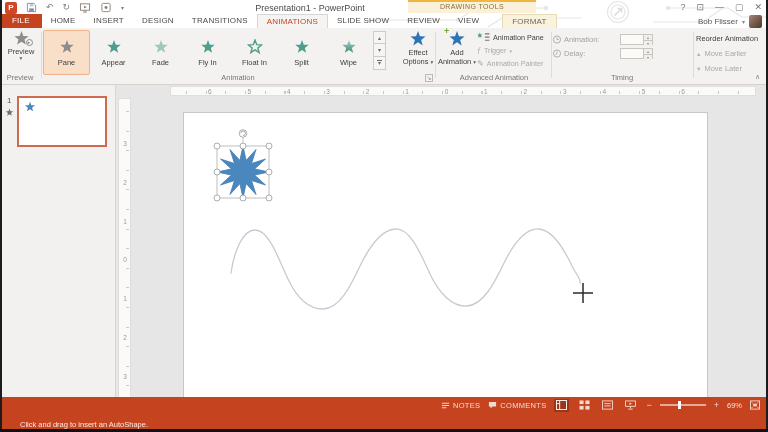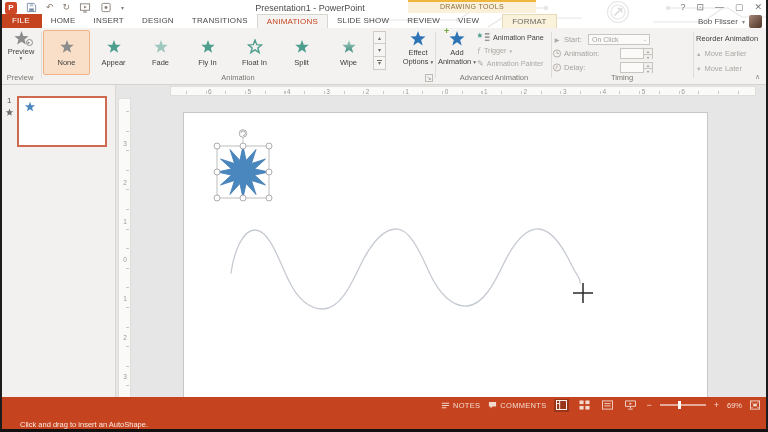--- a/index.html
+++ b/index.html
@@ -229,21 +229,21 @@
       <span class="caret">▾</span>
     </div>
     <div class="glabel" style="left:0;width:40px;">Preview</div>
     <div class="rsep" style="left:41px;"></div>
 
     <div class="gal">
       <div class="gal-item selected">
         <svg class="star gray" width="16" height="16" viewBox="0 0 24 25">
             <use href="#star5"></use>
           </svg>
-        <span class="lbl">None</span>
+        <span class="lbl">Pane</span>
       </div>
       <div class="gal-item">
         <svg class="star teal" width="16" height="16" viewBox="0 0 24 25">
             <use href="#star5"></use>
           </svg>
         <span class="lbl">Appear</span>
       </div>
       <div class="gal-item">
         <svg class="star teal-light" width="16" height="16" viewBox="0 0 24 25">
             <use href="#star5"></use>
@@ -317,28 +317,20 @@
       </div>
       <div class="srow disabled">
         <span class="pencil">✎</span>
         <span class="sl">Animation Painter</span>
       </div>
     </div>
     <div class="glabel" style="left:437px;width:114px;">Advanced Animation</div>
     <div class="rsep" style="left:551px;"></div>
 
     <div class="timing">
-      <div class="trow">
-        <span class="ticon">▶</span>
-        <span class="tlabel">Start:</span>
-        <span class="tbox" style="left:36px;width:62px;">
-          <span class="val">On Click</span>
-          <span class="dd">⌄</span>
-        </span>
-      </div>
       <div class="trow">
         <svg class="ticon" width="9" height="9" viewBox="0 0 10 10">
           <circle cx="5" cy="5" r="4" fill="none" stroke="#ABA7A3"></circle>
             <path d="M5,5 L5,2.6 M5,5 L7,5" stroke="#ABA7A3"></path>
         </svg>
         <span class="tlabel">Animation:</span>
         <span class="tbox" style="left:68px;width:24px;">
             <span class="val"></span>
           </span>
         <span class="spin" style="left:92px;">

